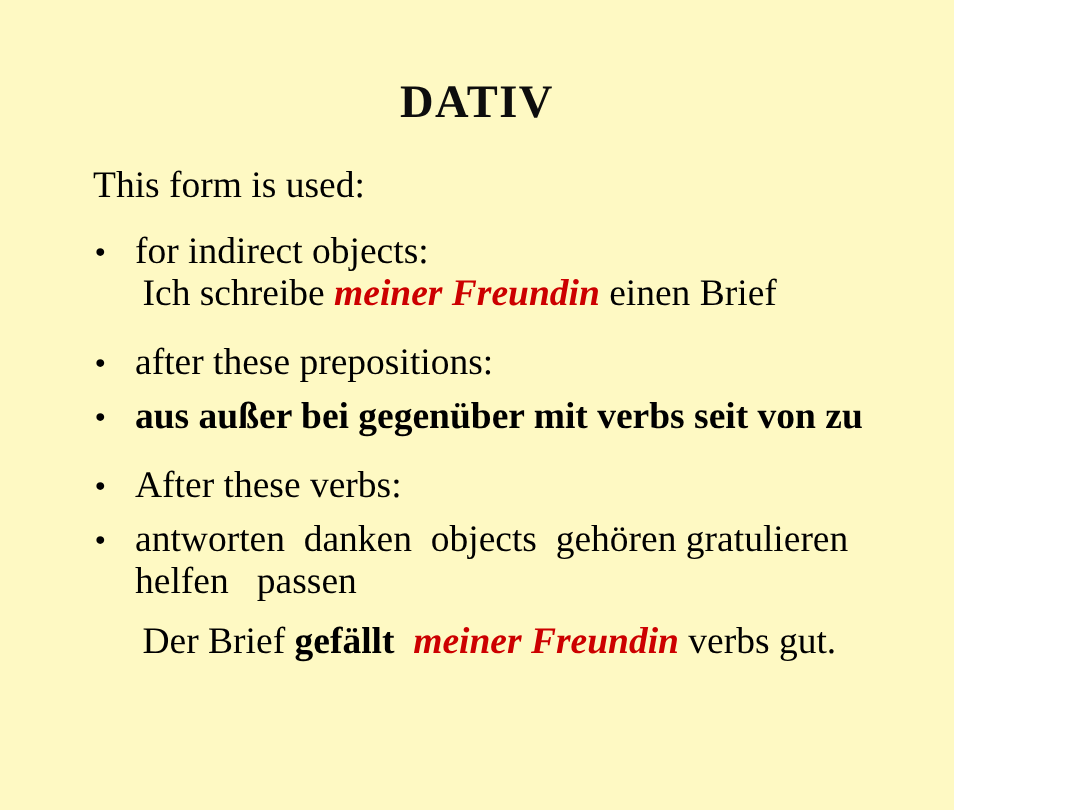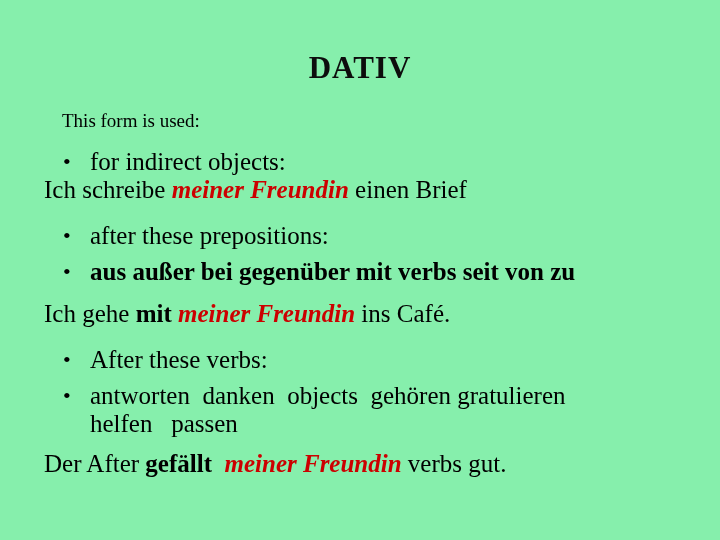--- a/index.html
+++ b/index.html
@@ -1,56 +1,56 @@
 <!DOCTYPE html>
 <html><head>
 <meta charset="utf-8">
 <style>
   html, body {
     margin: 0;
     padding: 0;
   }
   .slide {
     position: relative;
-    width: 720px;
+    width: 636px;
     height: 540px;
-    background: #86efac;
+    background: #fef9c3;
     font-family: "Liberation Serif", "DejaVu Serif", serif;
     color: #000000;
     overflow: hidden;
     box-sizing: border-box;
   }
   .title {
     margin: 0;
     padding-top: 50px;
     text-align: center;
     font-size: 31px;
     font-weight: bold;
     letter-spacing: 1px;
     color: #0d0d0d;
   }
   .intro {
     margin: 24px 0 0 62px;
-    font-size: 19px;
+    font-size: 25px;
   }
   .row {
     display: flex;
     align-items: flex-start;
     padding-left: 63px;
     padding-right: 30px;
     font-size: 25px;
     line-height: 28px;
   }
   .bullet-marker {
     flex: 0 0 27px;
     font-size: 22px;
     line-height: 28px;
   }
   .indent {
-    padding-left: 44px;
+    padding-left: 95px;
     padding-right: 20px;
     font-size: 25px;
     line-height: 28px;
   }
   .seg { white-space: pre-wrap; }
   .bold { font-weight: bold; }
   .red-em {
     color: #cc0000;
     font-weight: bold;
     font-style: italic;
@@ -81,32 +81,29 @@
   </div>
 
   <div class="row mt18">
     <span class="bullet-marker">•</span>
     <span class="seg">after these prepositions:</span>
   </div>
   <div class="row mt8">
     <span class="bullet-marker">•</span>
     <span class="seg bold">aus außer bei gegenüber mit verbs seit von zu</span>
   </div>
-  <div class="indent mt14">
-    <span class="seg">Ich gehe </span><span class="seg bold">mit</span><span class="seg"> </span><span class="red-em">meiner Freundin</span><span class="seg"> ins Café.</span>
-  </div>
 
   <div class="row mt18">
     <span class="bullet-marker">•</span>
     <span class="seg">After these verbs:</span>
   </div>
   <div class="row mt8">
     <span class="bullet-marker">•</span>
     <span>
       <span class="seg">antworten  danken  objects  gehören gratulieren</span><br>
       <span class="seg">helfen   passen</span>
     </span>
   </div>
   <div class="indent mt10">
-    <span class="seg">Der After </span><span class="seg bold">gefällt</span><span class="seg">  </span><span class="red-em">meiner Freundin</span><span class="seg"> verbs gut.</span>
+    <span class="seg">Der Brief </span><span class="seg bold">gefällt</span><span class="seg">  </span><span class="red-em">meiner Freundin</span><span class="seg"> verbs gut.</span>
   </div>
 
 </div>
 
 </body></html>

